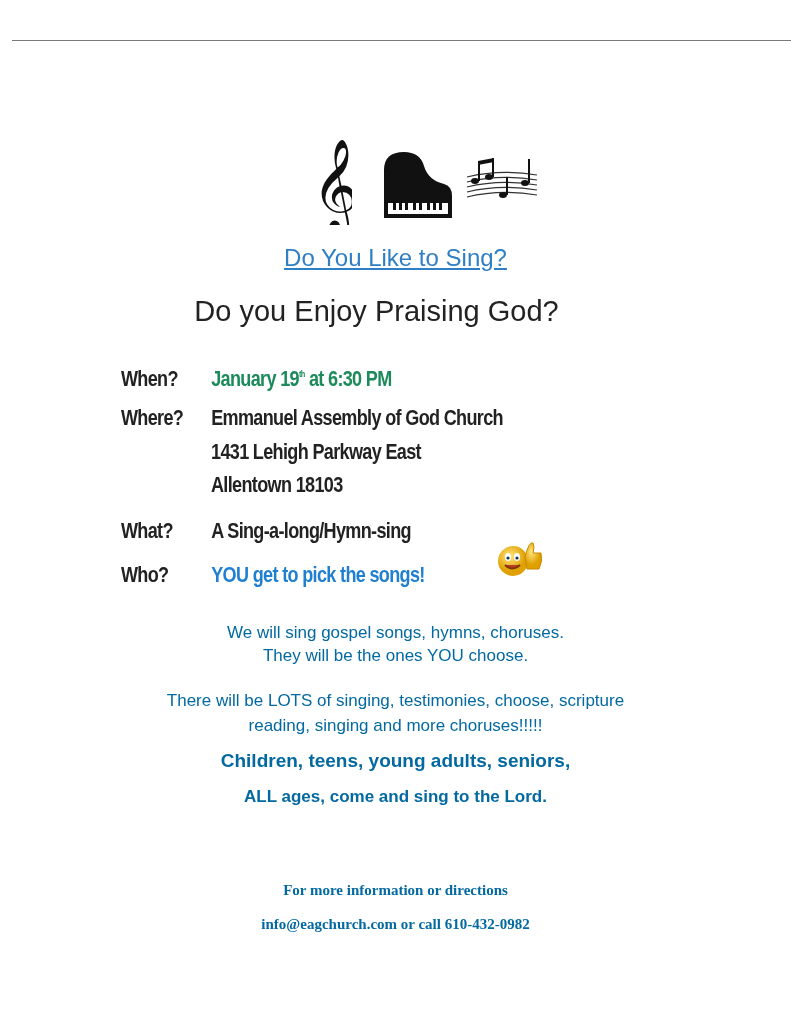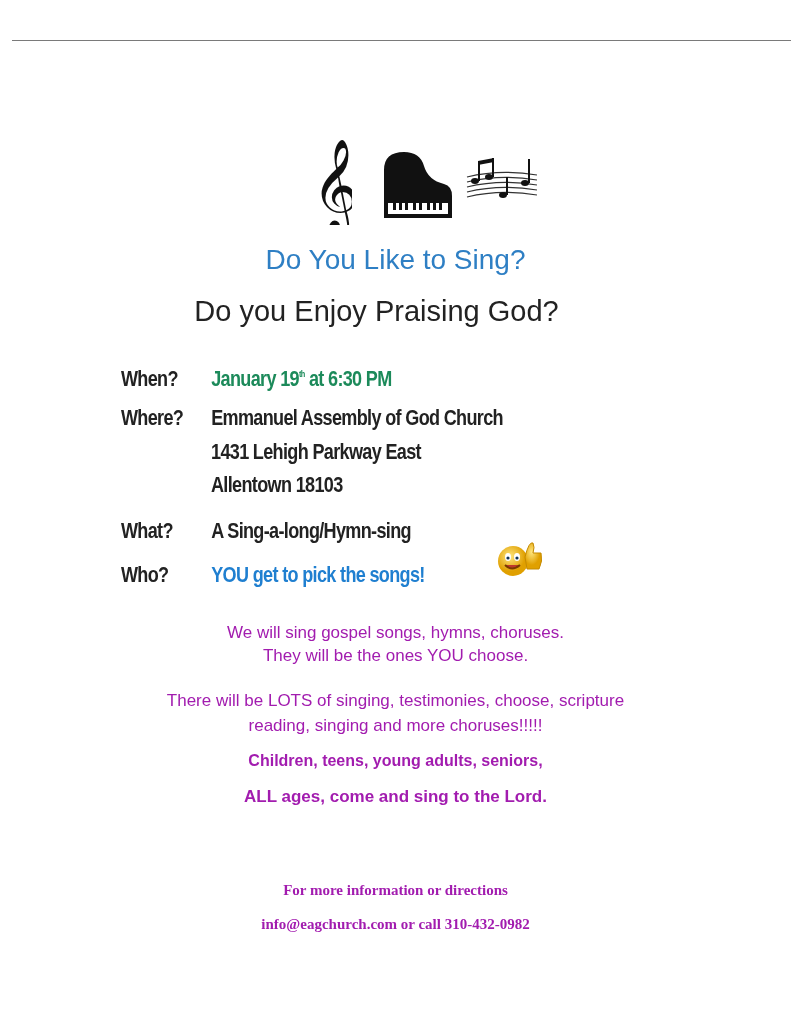--- a/index.html
+++ b/index.html
@@ -1,27 +1,27 @@
 <!DOCTYPE html>
 <html><head>
 <meta charset="utf-8">
 <style>
   html, body { margin:0; padding:0; background:#ffffff; }
   body { width:791px; height:1024px; position:relative; overflow:hidden; font-family:"Liberation Sans", sans-serif; color:#222; }
   .rule { position:absolute; left:12px; right:0; top:40px; height:1px; background:#7a7a7a; }
   .icons { position:absolute; top:140px; left:0; width:791px; height:85px; }
   .icon { position:absolute; }
-  .h1 { position:absolute; top:244px; left:0; width:791px; text-align:center; font-size:28px; color:#2e7fc4; }
+  .h1 { position:absolute; top:244px; left:0; width:791px; text-align:center; font-size:24px; color:#2e7fc4;text-decoration:underline; }
   .h2 { position:absolute; top:295px; left:0; width:753px; text-align:center; font-size:29px; color:#222; }
   .row { position:absolute; left:121px; font-family:"Liberation Sans Narrow","Liberation Sans", sans-serif; font-weight:bold; font-size:22px; letter-spacing:-0.8px; transform:scaleX(0.82); transform-origin:left; white-space:nowrap; color:#222; }
   .lbl { display:inline-block; width:110px; }
   .val { display:inline-block; }
   .green { color:#1c8a5a; }
   .blue { color:#1f7fd0; }
-  .body { position:absolute; left:0; width:791px; text-align:center; font-size:17px; color:#a21caf; line-height:24px; }
+  .body { position:absolute; left:0; width:791px; text-align:center; font-size:17px; color:#0369a1; line-height:24px; }
   .bold { font-weight:bold; }
   .serif { font-family:"Liberation Serif", serif; font-weight:bold; font-size:15px;margin-top:26px; }
   sup { font-size:9px; vertical-align:9px; }
 </style>
 </head>
 <body>
 
 <div class="rule"></div>
 
 <div class="icons">
@@ -98,17 +98,17 @@
   <circle cx="13" cy="23" r="1.6" fill="#135"></circle>
     <circle cx="22" cy="23" r="1.6" fill="#135"></circle>
   <path d="M10 30 Q17 37 25 30" stroke="#7a3a00" stroke-width="2" fill="#c0392b"></path>
   <path d="M30 22 Q34 6 38 8 Q40 12 38 18 L46 18 Q48 26 44 34 L32 34 Z" fill="url(#g)" stroke="#c58a00" stroke-width="1"></path>
 </svg>
 
 <div class="body" style="top:621px">We will sing gospel songs, hymns, choruses.</div>
 <div class="body" style="top:644px">They will be the ones YOU choose.</div>
 <div class="body" style="top:689px">There will be LOTS of singing, testimonies, choose, scripture</div>
 <div class="body" style="top:714px">reading, singing and more choruses!!!!!</div>
-<div class="body bold" style="top:749px;font-size:16px">Children, teens, young adults, seniors,</div>
+<div class="body bold" style="top:749px;font-size:19px">Children, teens, young adults, seniors,</div>
 <div class="body bold" style="top:785px;font-size:17px">ALL ages, come and sing to the Lord.</div>
 
 <div class="body serif" style="top:852px">For more information or directions</div>
-<div class="body serif" style="top:886px">info@eagchurch.com or call 310-432-0982</div>
+<div class="body serif" style="top:886px">info@eagchurch.com or call 610-432-0982</div>
 
 </body></html>

